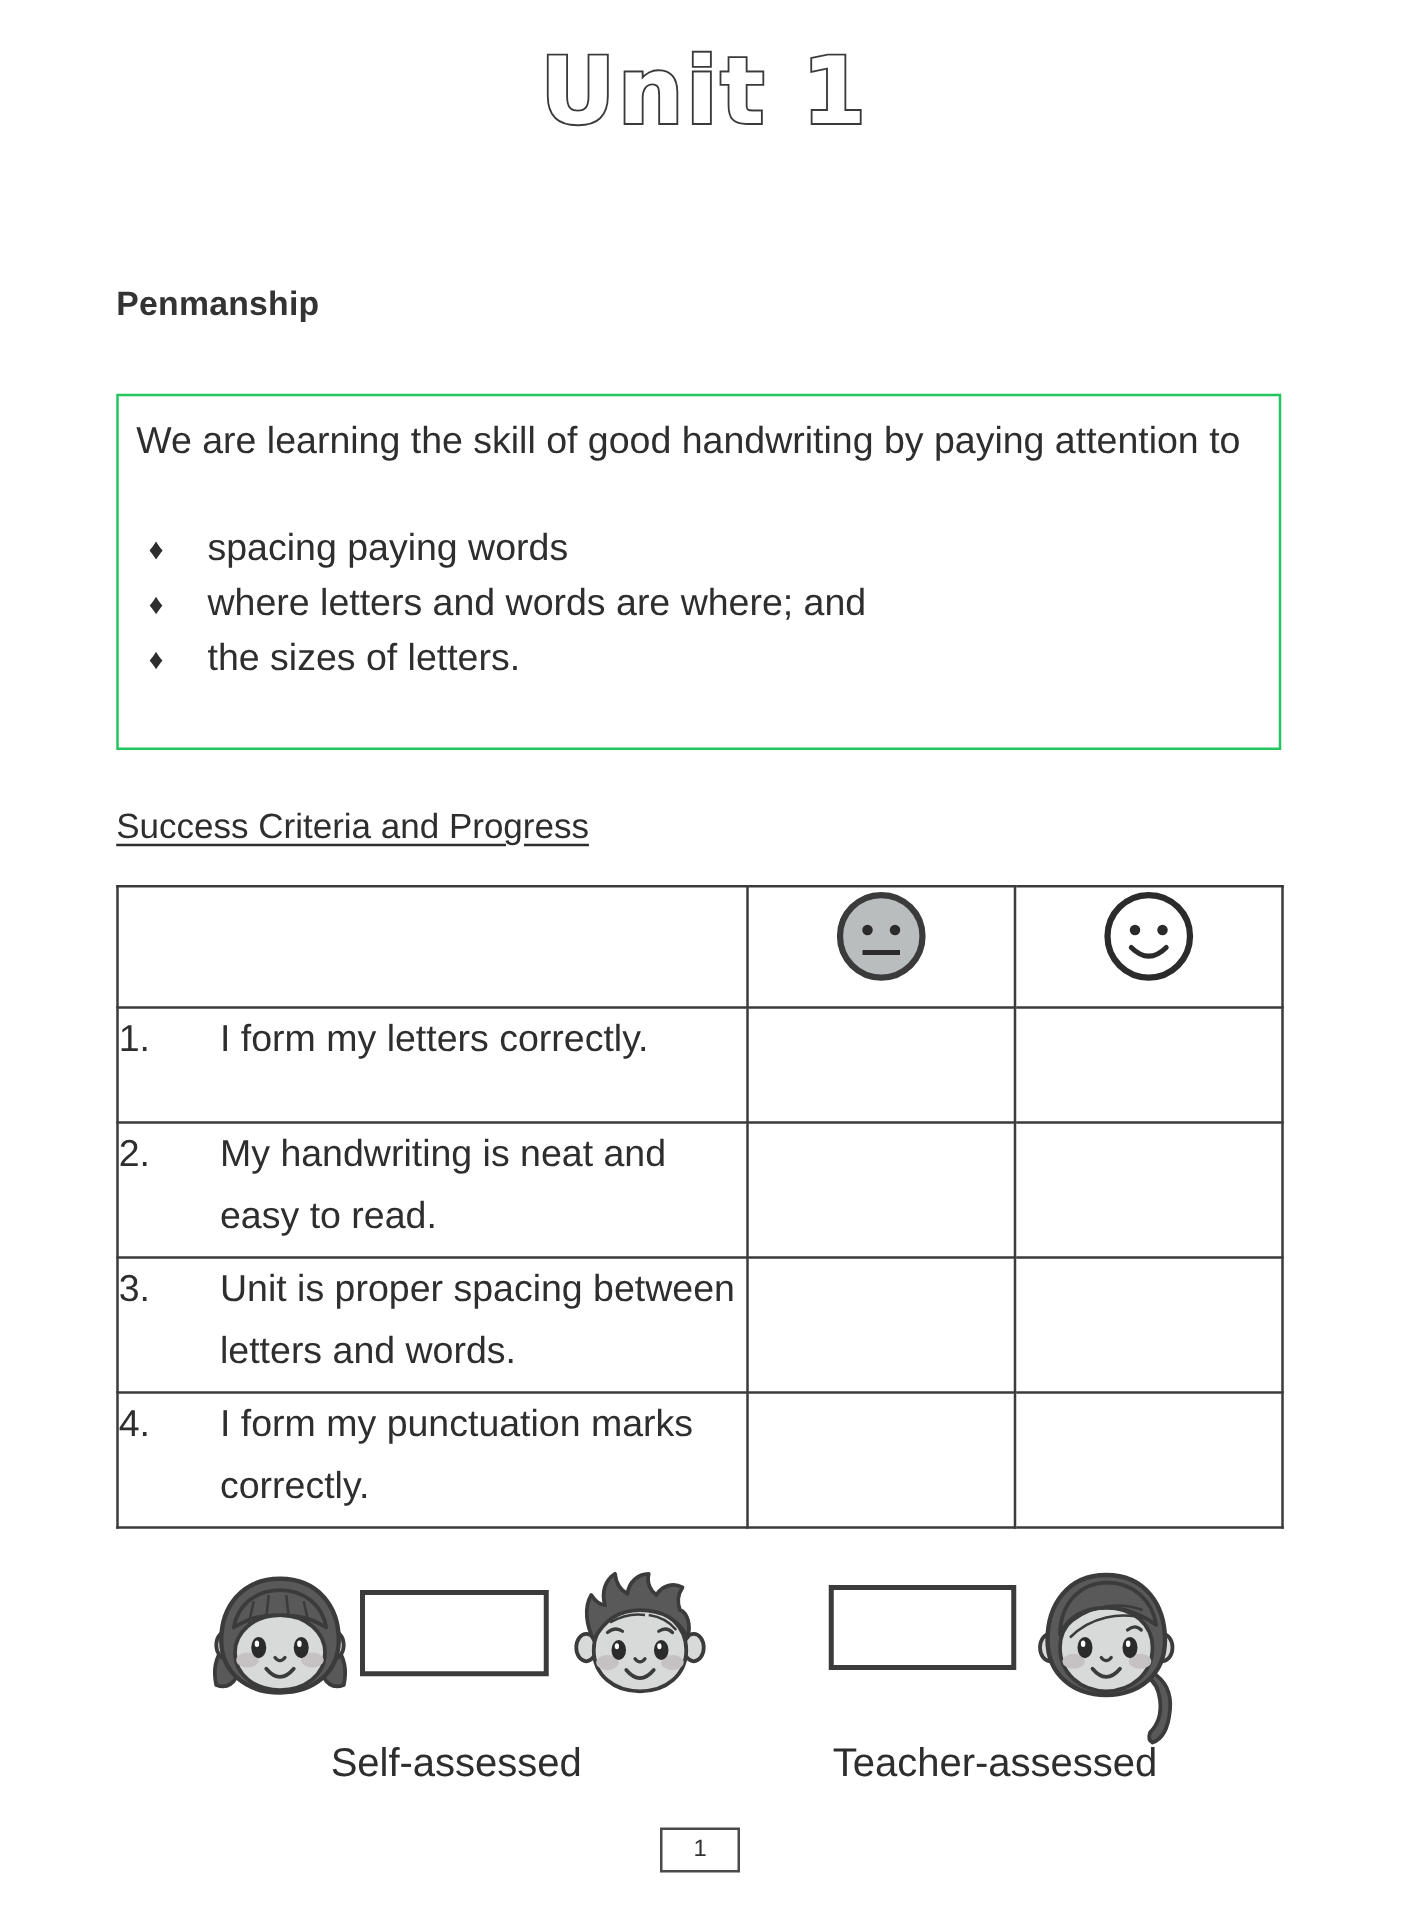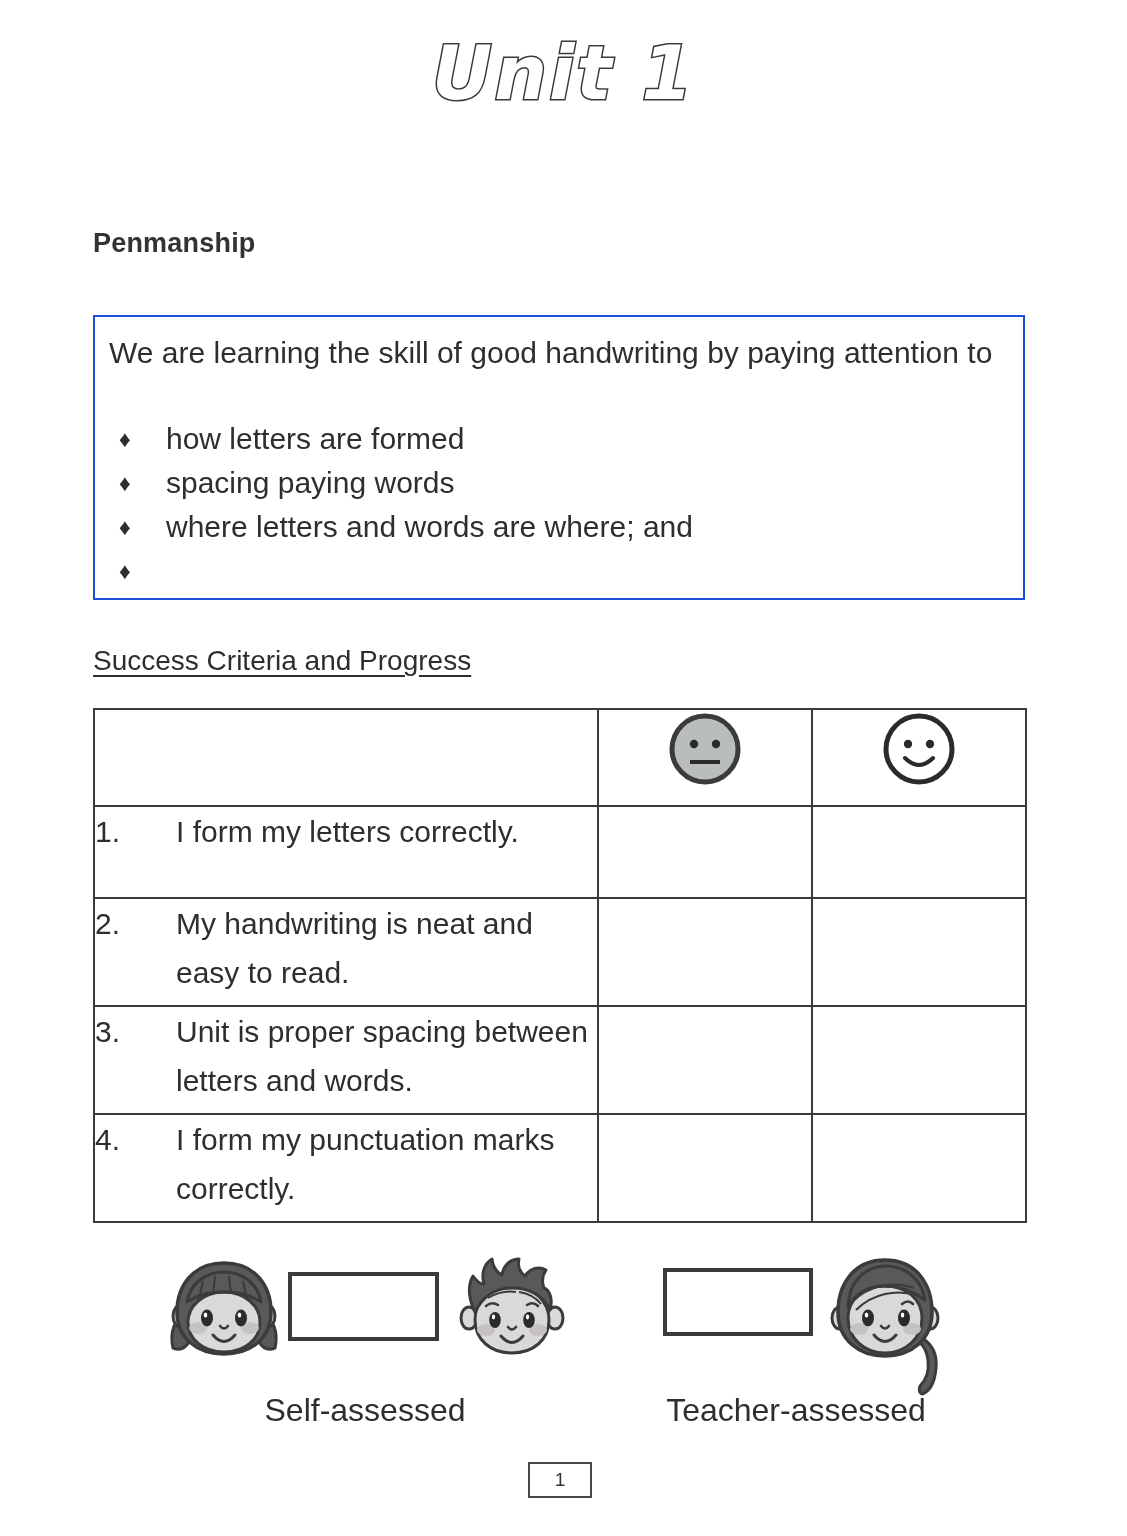--- a/index.html
+++ b/index.html
@@ -24,42 +24,41 @@
     width: 1127px;
     text-align: center;
     font-family: "DejaVu Sans", sans-serif;
     font-size: 74px;
     font-weight: bold;
     letter-spacing: 2px;
     color: #ffffff;
     -webkit-text-stroke: 3px #3a3a3a;
     paint-order: stroke fill;
     line-height: 1;
-    font-style: italic;
   }
 
   
   .section-heading {
     position: absolute;
     top: 228px;
     left: 93px;
     font-size: 27px;
     font-weight: bold;
     color: #333333;
     letter-spacing: 0.2px;
   }
 
   
   .li-box {
     position: absolute;
     left: 93px;
     top: 315px;
     width: 932px;
     height: 285px;
-    border: 2px solid #1d4ed8;
+    border: 2px solid #22c55e;
     box-sizing: border-box;
     background: #fff;
   }
   .li-intro {
     position: absolute;
     left: 14px;
     top: 14px;
     width: 890px;
     font-size: 30px;
     line-height: 43px;
@@ -190,32 +189,32 @@
 
 <div class="unit-title">Unit 1</div>
 
 <div class="section-heading">Penmanship</div>
 
 <div class="li-box">
   <div class="li-intro">We are learning the skill of good handwriting by paying attention to</div>
   <ul class="li-list">
     <li>
       <span class="bullet">♦</span>
-      <span>how letters are formed</span>
     </li>
     <li>
       <span class="bullet">♦</span>
       <span>spacing paying words</span>
     </li>
     <li>
       <span class="bullet">♦</span>
       <span>where letters and words are where; and</span>
     </li>
     <li>
       <span class="bullet">♦</span>
+      <span>the sizes of letters.</span>
     </li>
   </ul>
 </div>
 
 <div class="sc-heading">Success Criteria and Progress</div>
 
 <table class="sc-table">
   <colgroup>
     <col class="col-crit">
       <col class="col-face">

